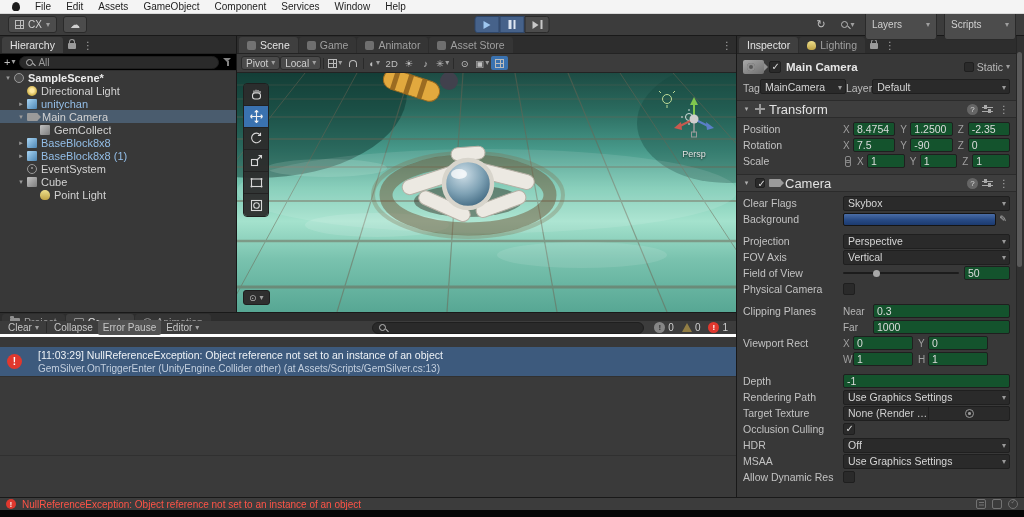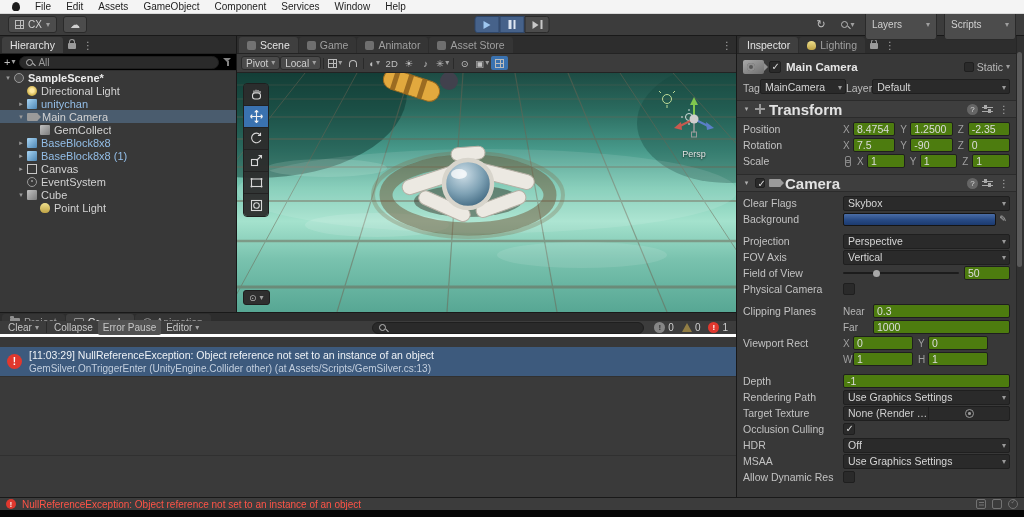--- a/index.html
+++ b/index.html
@@ -112,21 +112,21 @@
   .cbtn.pressed{background:#525252}
   .csearch{margin-left:auto;width:272px;height:12px;background:#2a2a2a;border:1px solid #1f1f1f;border-radius:7px;display:flex;align-items:center;gap:4px;padding:0 6px;flex:none}
   .badges{display:flex;align-items:center;gap:8px;margin-left:10px;padding-right:5px}
   .badge{display:flex;align-items:center;gap:3px;color:#cfcfcf}
   .bi-info{width:11px;height:11px;border-radius:50%;background:#c4c4c4;color:#2c2c2c;font-size:8px;font-weight:bold;display:flex;align-items:center;justify-content:center;opacity:.55}
   .bi-info::before{content:"!"}
   .bi-warn{width:0;height:0;border-left:5.5px solid transparent;border-right:5.5px solid transparent;border-bottom:9.5px solid #d8b44a;opacity:.55}
   .bi-err{width:11px;height:11px;border-radius:50%;background:#e0382e;color:#fff;font-size:8px;font-weight:bold;display:flex;align-items:center;justify-content:center}
   .bi-err::before{content:"!"}
   #clist{position:absolute;left:0;top:34px;right:0;bottom:0;background:#3a3a3a}
-  .centry{position:absolute;left:0;top:0;right:0;height:30px;background:#3d5a7d;border-bottom:1px solid #313131;display:flex;align-items:center;gap:7px;padding:0 7px}
+  .centry{position:absolute;left:0;top:0;right:0;height:30px;background:#3d5a7d;border-bottom:1px solid #313131;display:flex;align-items:center;gap:16px;padding:0 7px}
   .eicon{width:15px;height:15px;border-radius:50%;background:#e0382e;color:#fff;font-size:10px;font-weight:bold;display:flex;align-items:center;justify-content:center;flex:none}
   .eicon::before{content:"!"}
   .elines{display:flex;flex-direction:column;justify-content:center;min-width:0}
   .el1{font-size:10.5px;color:#eef2f6;line-height:13px;white-space:nowrap;overflow:hidden}
   .el2{font-size:10px;color:#c2cedd;line-height:13px;white-space:nowrap;overflow:hidden}
   .cdetail{position:absolute;left:0;right:0;bottom:0;height:42px;background:#3a3a3a;border-top:1px solid #303030}
   .fic{width:10px;height:8px;background:#8f8f8f;border-radius:1px;position:relative;flex:none}
   .fic::before{content:"";position:absolute;left:0;top:-2px;width:4px;height:2px;background:#8f8f8f;border-radius:1px 1px 0 0}
   .conic{width:10px;height:8px;border:1px solid #8f8f8f;border-radius:1px;position:relative;flex:none}
   .conic::before{content:"";position:absolute;left:1.5px;top:1.5px;width:5px;height:1px;background:#8f8f8f;box-shadow:0 2.5px 0 #8f8f8f}
@@ -141,38 +141,38 @@
   .camico::before{content:"";position:absolute;left:4px;top:3px;width:8px;height:8px;border-radius:50%;background:#565656;box-shadow:inset 0 0 0 2px #8f8f8f}
   .camico::after{content:"";position:absolute;right:-3.5px;top:3px;border-top:4px solid transparent;border-bottom:4px solid transparent;border-left:4px solid #8f8f8f}
   .cb{width:12px;height:12px;background:#2a2a2a;border:1px solid #1f1f1f;border-radius:2px;flex:none;position:relative}
   .cb.on::after{content:"✓";position:absolute;left:1.5px;top:-1.5px;font-size:10px;color:#dcdcdc}
   .cb.small{width:10px;height:10px}
   .objname{font-weight:bold;font-size:11.5px;color:#e6e6e6;flex:1;overflow:hidden;white-space:nowrap}
   .staticgrp{display:flex;align-items:center;gap:3px;color:#b9b9b9;font-size:10.5px;flex:none}
   .tagrow{display:flex;align-items:flex-end;padding:2px 6px 6px;font-size:10.5px;color:#bdbdbd}
   .comp-head{height:18px;display:flex;align-items:center;gap:4px;padding:0 5px;background:#3e3e3e;border-top:1px solid #2b2b2b;border-bottom:1px solid #2b2b2b}
   .fold{width:9px;color:#b0b0b0;font-size:7px;text-align:center;flex:none}
-  .comp-title{font-weight:bold;font-size:15px;color:#e2e2e2;flex:1;white-space:nowrap;overflow:hidden}
+  .comp-title{font-weight:normal;font-size:13px;color:#e2e2e2;flex:1;white-space:nowrap;overflow:hidden}
   .transico{width:10px;height:10px;position:relative;flex:none}
   .transico::before{content:"";position:absolute;left:4.2px;top:0;width:1.5px;height:10px;background:#9a9a9a}
   .transico::after{content:"";position:absolute;top:4.2px;left:0;height:1.5px;width:10px;background:#9a9a9a}
   .i-camh2{width:12px;height:8px;background:#9a9a9a;border-radius:1px;position:relative;flex:none}
   .i-camh2::after{content:"";position:absolute;right:-3px;top:1px;border-top:3px solid transparent;border-bottom:3px solid transparent;border-left:3px solid #9a9a9a}
   .qic{width:11px;height:11px;border-radius:50%;background:#666;color:#d8d8d8;font-size:8px;display:flex;align-items:center;justify-content:center;flex:none}
   .qic::before{content:"?"}
   .pic{width:11px;height:10px;position:relative;flex:none}
   .pic::before{content:"";position:absolute;left:0;right:0;top:2.5px;height:1.2px;background:#aaa;box-shadow:0 4px 0 #aaa}
   .pic::after{content:"";position:absolute;top:1px;left:2px;width:2.5px;height:4px;background:#aaa;box-shadow:4px 4px 0 #aaa}
   .rows{padding:3px 6px 5px;display:flex;flex-direction:column}
   .irow{display:flex;align-items:center;height:16px;font-size:10.5px;color:#c2c2c2}
   .ilabel{width:100px;flex:none;overflow:hidden;white-space:nowrap}
   .ictrl{flex:1;display:flex;align-items:center;min-width:0}
   .axis{width:10px;flex:none;color:#9f9f9f;margin-left:5px;font-size:10px}
   .ictrl .axis:first-child{margin-left:0}
-  .nfield{flex:1;min-width:0;height:14px;background:#4d7c0f;border:1px solid #1f1f1f;border-radius:2px;padding:0 3px;display:flex;align-items:center;color:#dcdcdc;font-size:10.5px;overflow:hidden;white-space:nowrap}
+  .nfield{flex:1;min-width:0;height:14px;background:#14532d;border:1px solid #1f1f1f;border-radius:2px;padding:0 3px;display:flex;align-items:center;color:#dcdcdc;font-size:10.5px;overflow:hidden;white-space:nowrap}
   .vfield{flex:none;width:60px}
   .dd{flex:1;min-width:0;height:15px;background:#2a2a2a;border:1px solid #1f1f1f;border-radius:2px;padding:0 4px;display:flex;align-items:center;color:#d6d6d6;font-size:10.5px;position:relative;white-space:nowrap}
   .dd::after{content:"▾";position:absolute;right:3px;top:50%;transform:translateY(-50%);font-size:8px;color:#9a9a9a}
   .dd>span{flex:1;overflow:hidden;text-overflow:ellipsis;padding-right:8px}
   .dd.w86{flex:none;width:86px}
   .sp{height:6px}
   .mini{width:30px;flex:none;color:#b5b5b5;font-size:10px}
   .slider{flex:1;height:14px;position:relative;margin-right:5px;min-width:0}
   .slider::before{content:"";position:absolute;left:0;right:0;top:6px;height:2px;background:#1c1c1c;border-radius:1px}
   .sthumb{position:absolute;left:26%;top:3.5px;width:7px;height:7px;border-radius:50%;background:#a8a8a8}
@@ -306,25 +306,20 @@
         </div>
       <div class="trow" style="padding-left:16px">
           <span class="arr g-arrR"></span>
           <span class="ticon i-pf"></span>
           <span class="tlabel pf">BaseBlock8x8</span>
         </div>
       <div class="trow" style="padding-left:16px">
           <span class="arr g-arrR"></span>
           <span class="ticon i-pf"></span>
           <span class="tlabel pf">BaseBlock8x8 (1)</span>
-        </div>
-      <div class="trow" style="padding-left:16px">
-          <span class="arr g-arrR"></span>
-          <span class="ticon i-canvas"></span>
-          <span class="tlabel">Canvas</span>
         </div>
       <div class="trow" style="padding-left:16px">
           <span class="noarr"></span>
           <span class="ticon i-event"></span>
           <span class="tlabel">EventSystem</span>
         </div>
       <div class="trow" style="padding-left:16px">
           <span class="arr g-caret"></span>
           <span class="ticon i-go"></span>
           <span class="tlabel">Cube</span>

